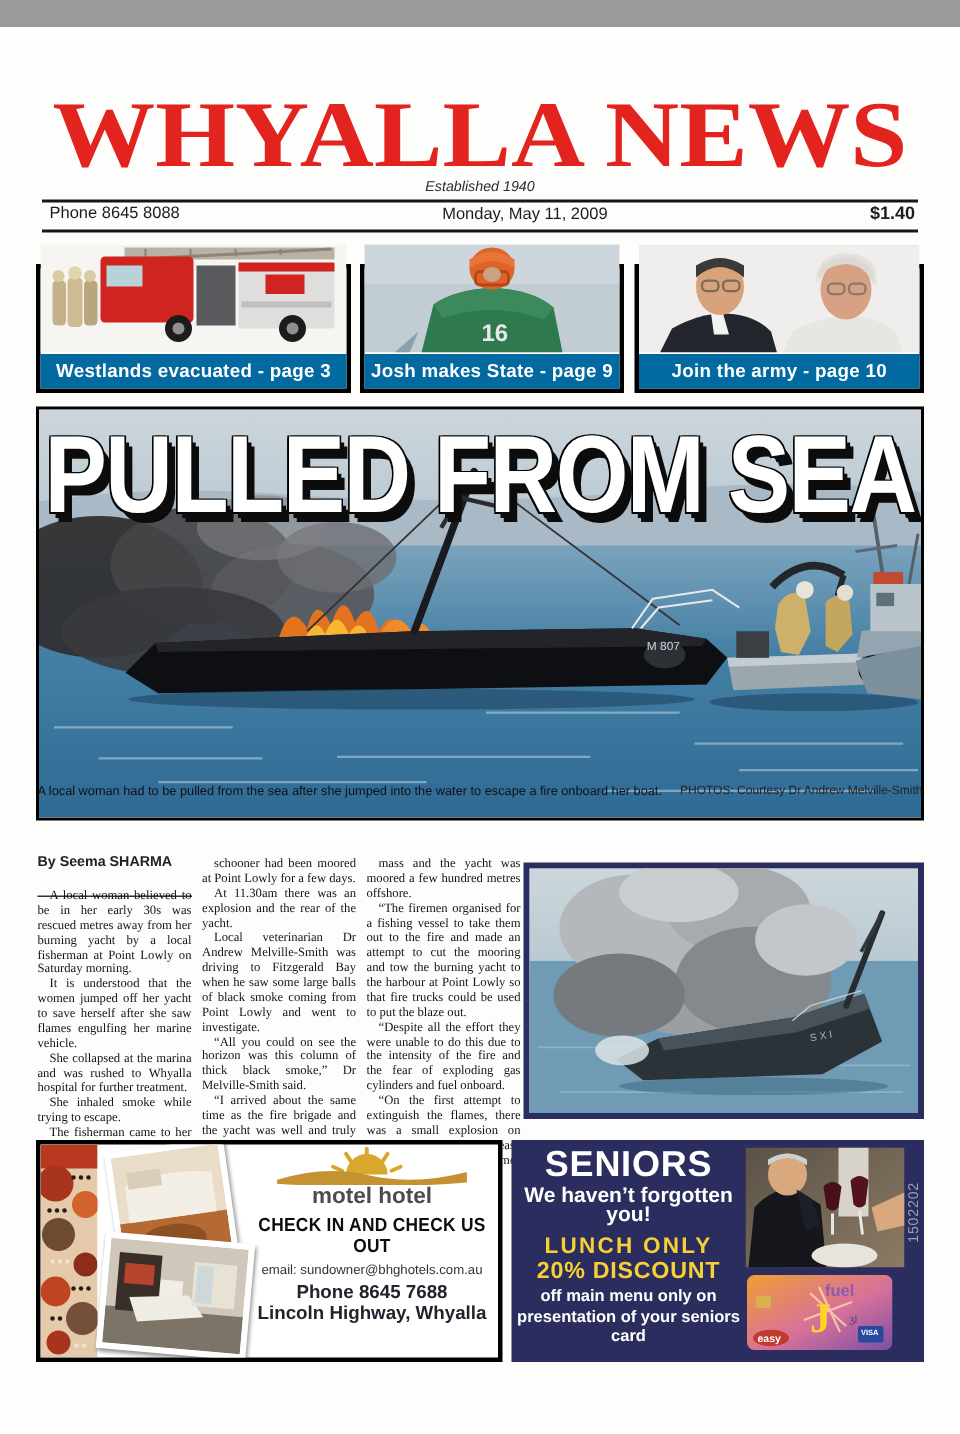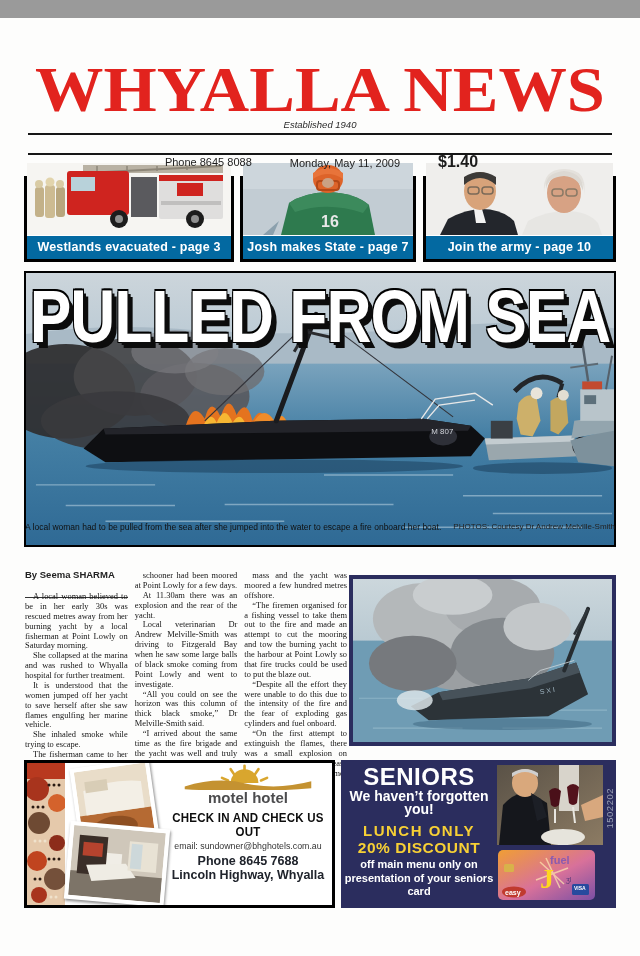--- a/index.html
+++ b/index.html
@@ -7,24 +7,24 @@
         font-family:"Liberation Sans",sans-serif;overflow:hidden;text-decoration:underline;}
   
   .masthead-title{position:absolute;top:40px;left:0;right:0;text-align:center;
     font-family:"Liberation Serif",serif;font-weight:bold;font-size:58px;line-height:60px;
     color:#e2231e;letter-spacing:0;transform:scale(1.18,1.08);transform-origin:50% 0;white-space:nowrap;}
   .established{position:absolute;top:101px;left:0;right:0;text-align:center;
     font-style:italic;font-size:9.5px;color:#2a2a2a;}
   .rule{position:absolute;left:28px;right:28px;background:#161616;}
   .rule1{top:115px;height:2px;}
   .rule2{top:135px;height:2px;}
-  .info-row{position:absolute;top:136px;left:33px;right:30px;height:16px;
-    display:flex;justify-content:center;align-items:center;font-size:11px;color:#1c1c1c;gap:38px;}
+  .info-row{position:absolute;top:116px;left:33px;right:30px;height:16px;
+    display:flex;justify-content:space-between;align-items:center;font-size:11px;color:#1c1c1c;gap:38px;}
   .info-date{position:absolute;left:0;right:0;text-align:center;top:1px;}
-  .info-price{font-weight:bold;font-size:16px;}
+  .info-price{font-weight:bold;font-size:12px;}
   .info-row > span{position:relative;z-index:1;}
   
   .teaser{position:absolute;top:158px;height:86px;border:3px solid #000;background:#fff;box-sizing:border-box;}
   .teaser-img{position:absolute;left:0;right:0;top:-16px;height:72px;}
   .teaser-img svg{width:100%;height:100%;display:block;}
   .teaser-bar{position:absolute;left:0;right:0;bottom:0;height:23px;background:#0369a1;
     color:#fff;font-weight:bold;font-size:12.5px;text-align:center;line-height:23px;letter-spacing:.2px;}
   #teaser1{left:24px;width:210px;}
   #teaser2{left:240px;width:176px;}
   #teaser3{left:423px;width:193px;}
@@ -143,21 +143,21 @@
         <path d="M38,72 L46,40 Q60,30 85,29 Q112,30 126,42 L132,72 Z" fill="#2e7a4e"></path>
         <path d="M46,40 Q60,30 85,29 Q112,30 126,42 L120,50 Q85,38 52,49 Z" fill="#3c8a5c"></path>
         <text x="78" y="64" font-family="Liberation Sans,sans-serif" font-size="16" font-weight="bold" fill="#e8e8e8">16</text>
         <ellipse cx="85" cy="16" rx="15" ry="14" fill="#dd6329"></ellipse>
         <path d="M70,16 Q85,6 100,16 L100,10 Q85,0 70,10 Z" fill="#e8743a"></path>
         <rect x="74" y="18" width="22" height="9" rx="3" fill="none" stroke="#b44817" stroke-width="2"></rect>
         <ellipse cx="85" cy="20" rx="6" ry="5" fill="#caa184"></ellipse>
         <path d="M20,72 L36,58 L30,72 Z" fill="#8ba0ad"></path>
       </svg>
     </div>
-    <div class="teaser-bar">Josh makes State - page 7</div>
+    <div class="teaser-bar">Josh makes State - page 9</div>
   </div>
 
   <div class="teaser" id="teaser3">
     <div class="teaser-img">
       <svg viewBox="0 0 187 72" preserveAspectRatio="none">
         <rect width="187" height="72" fill="#efeeec"></rect>
         <path d="M14,72 L22,56 Q40,46 56,46 Q76,46 88,58 L92,72 Z" fill="#23262c"></path>
         <path d="M48,46 L56,46 L60,60 L50,60 Z" fill="#f2f2f2"></path>
         <ellipse cx="54" cy="28" rx="16" ry="19" fill="#d8a37a"></ellipse>
         <path d="M38,22 Q54,8 70,22 L70,14 Q54,4 38,14 Z" fill="#3c3a38"></path>
@@ -266,22 +266,22 @@
 
   <div class="caption-row">
     <span>A local woman had to be pulled from the sea after she jumped into the water to escape a fire onboard her boat.</span>
     <span class="credit">PHOTOS: Courtesy Dr Andrew Melville-Smith</span>
   </div>
 
   <div class="byline">By Seema SHARMA</div>
   <div class="columns">
     <div class="col first">
         <p>A local woman believed to be in her early 30s was rescued metres away from her burning yacht by a local fisherman at Point Lowly on Saturday morning.</p>
+        <p>It is understood that the women jumped off her yacht to save herself after she saw flames engulfing her marine vehicle.</p>
         <p>She collapsed at the marina and was rushed to Whyalla hospital for further treatment.</p>
-        <p>It is understood that the women jumped off her yacht to save herself after she saw flames engulfing her marine vehicle.</p>
         <p>She inhaled smoke while trying to escape.</p>
         <p>The fisherman came to her rescue after seeing smoke and while heading towards the yacht he saw her in the water.</p>
         <p>The 34 feet fibreglass</p>
       </div>
     <div class="col">
         <p>schooner had been moored at Point Lowly for a few days.</p>
         <p>At 11.30am there was an explosion and the rear of the yacht.</p>
         <p>Local veterinarian Dr Andrew Melville-Smith was driving to Fitzgerald Bay when he saw some large balls of black smoke coming from Point Lowly and went to investigate.</p>
         <p>“All you could on see the horizon was this column of thick black smoke,” Dr Melville-Smith said.</p>
         <p>“I arrived about the same time as the fire brigade and the yacht was well and truly alight.</p>

